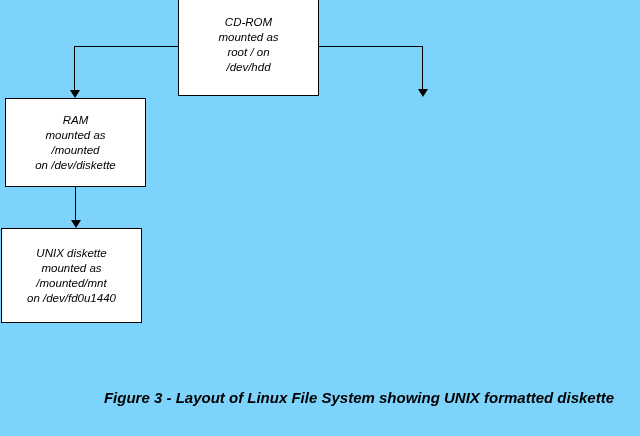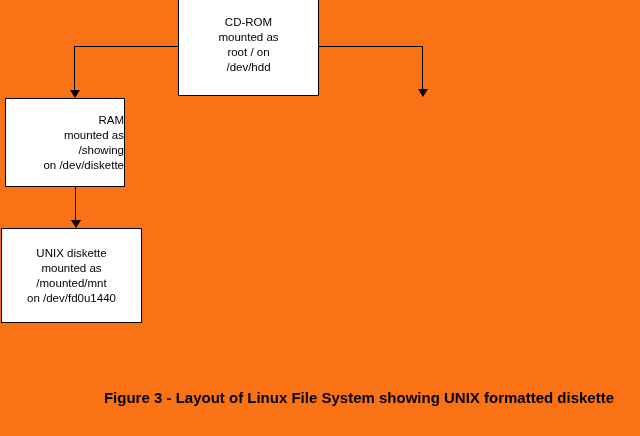--- a/index.html
+++ b/index.html
@@ -9,22 +9,23 @@
     background: #ffffff;
   }
   body {
     font-family: "Liberation Sans", sans-serif;
     color: #000000;
   }
   #figure-root {
     position: relative;
     width: 640px;
     height: 436px;
-    background: #f97316;
+    background: #7dd3fc;
     overflow: hidden;
+    font-style: italic;
   }
 
   
   .node-box {
     position: absolute;
     box-sizing: border-box;
     border: 1px solid #000000;
     background: #ffffff;
     display: flex;
     flex-direction: column;
@@ -35,21 +36,21 @@
     line-height: 15px;
     color: #000000;
     z-index: 3;
   }
   .node-box .line {
     display: block;
     white-space: pre;
   }
 
   #box-cdrom   { left: 178px; top: -6px;  width: 141px; height: 102px; }
-  #box-ram     { left: 5px;   top: 98px;  width: 120px; height: 89px; align-items: flex-end;  }
+  #box-ram     { left: 5px;   top: 98px;  width: 141px; height: 89px;  }
   #box-proc    { left: 352px; top: 96px;  width: 141px; height: 90px;  }
   #box-diskette{ left: 1px;   top: 228px; width: 141px; height: 95px;  }
 
   
   .seg {
     position: absolute;
     background: #000000;
     z-index: 1;
   }
   .seg-h { height: 1px; }
@@ -115,21 +116,21 @@
   <div class="node-box" id="box-cdrom">
     <span class="line">CD-ROM</span>
     <span class="line">mounted as</span>
     <span class="line">root / on</span>
     <span class="line">/dev/hdd</span>
   </div>
 
   <div class="node-box" id="box-ram">
     <span class="line">RAM</span>
     <span class="line">mounted as</span>
-    <span class="line">/showing</span>
+    <span class="line">/mounted</span>
     <span class="line">on /dev/diskette</span>
   </div>
 
 
   <div class="node-box" id="box-diskette">
     <span class="line">UNIX diskette</span>
     <span class="line">mounted as</span>
     <span class="line">/mounted/mnt</span>
     <span class="line">on /dev/fd0u1440</span>
   </div>

